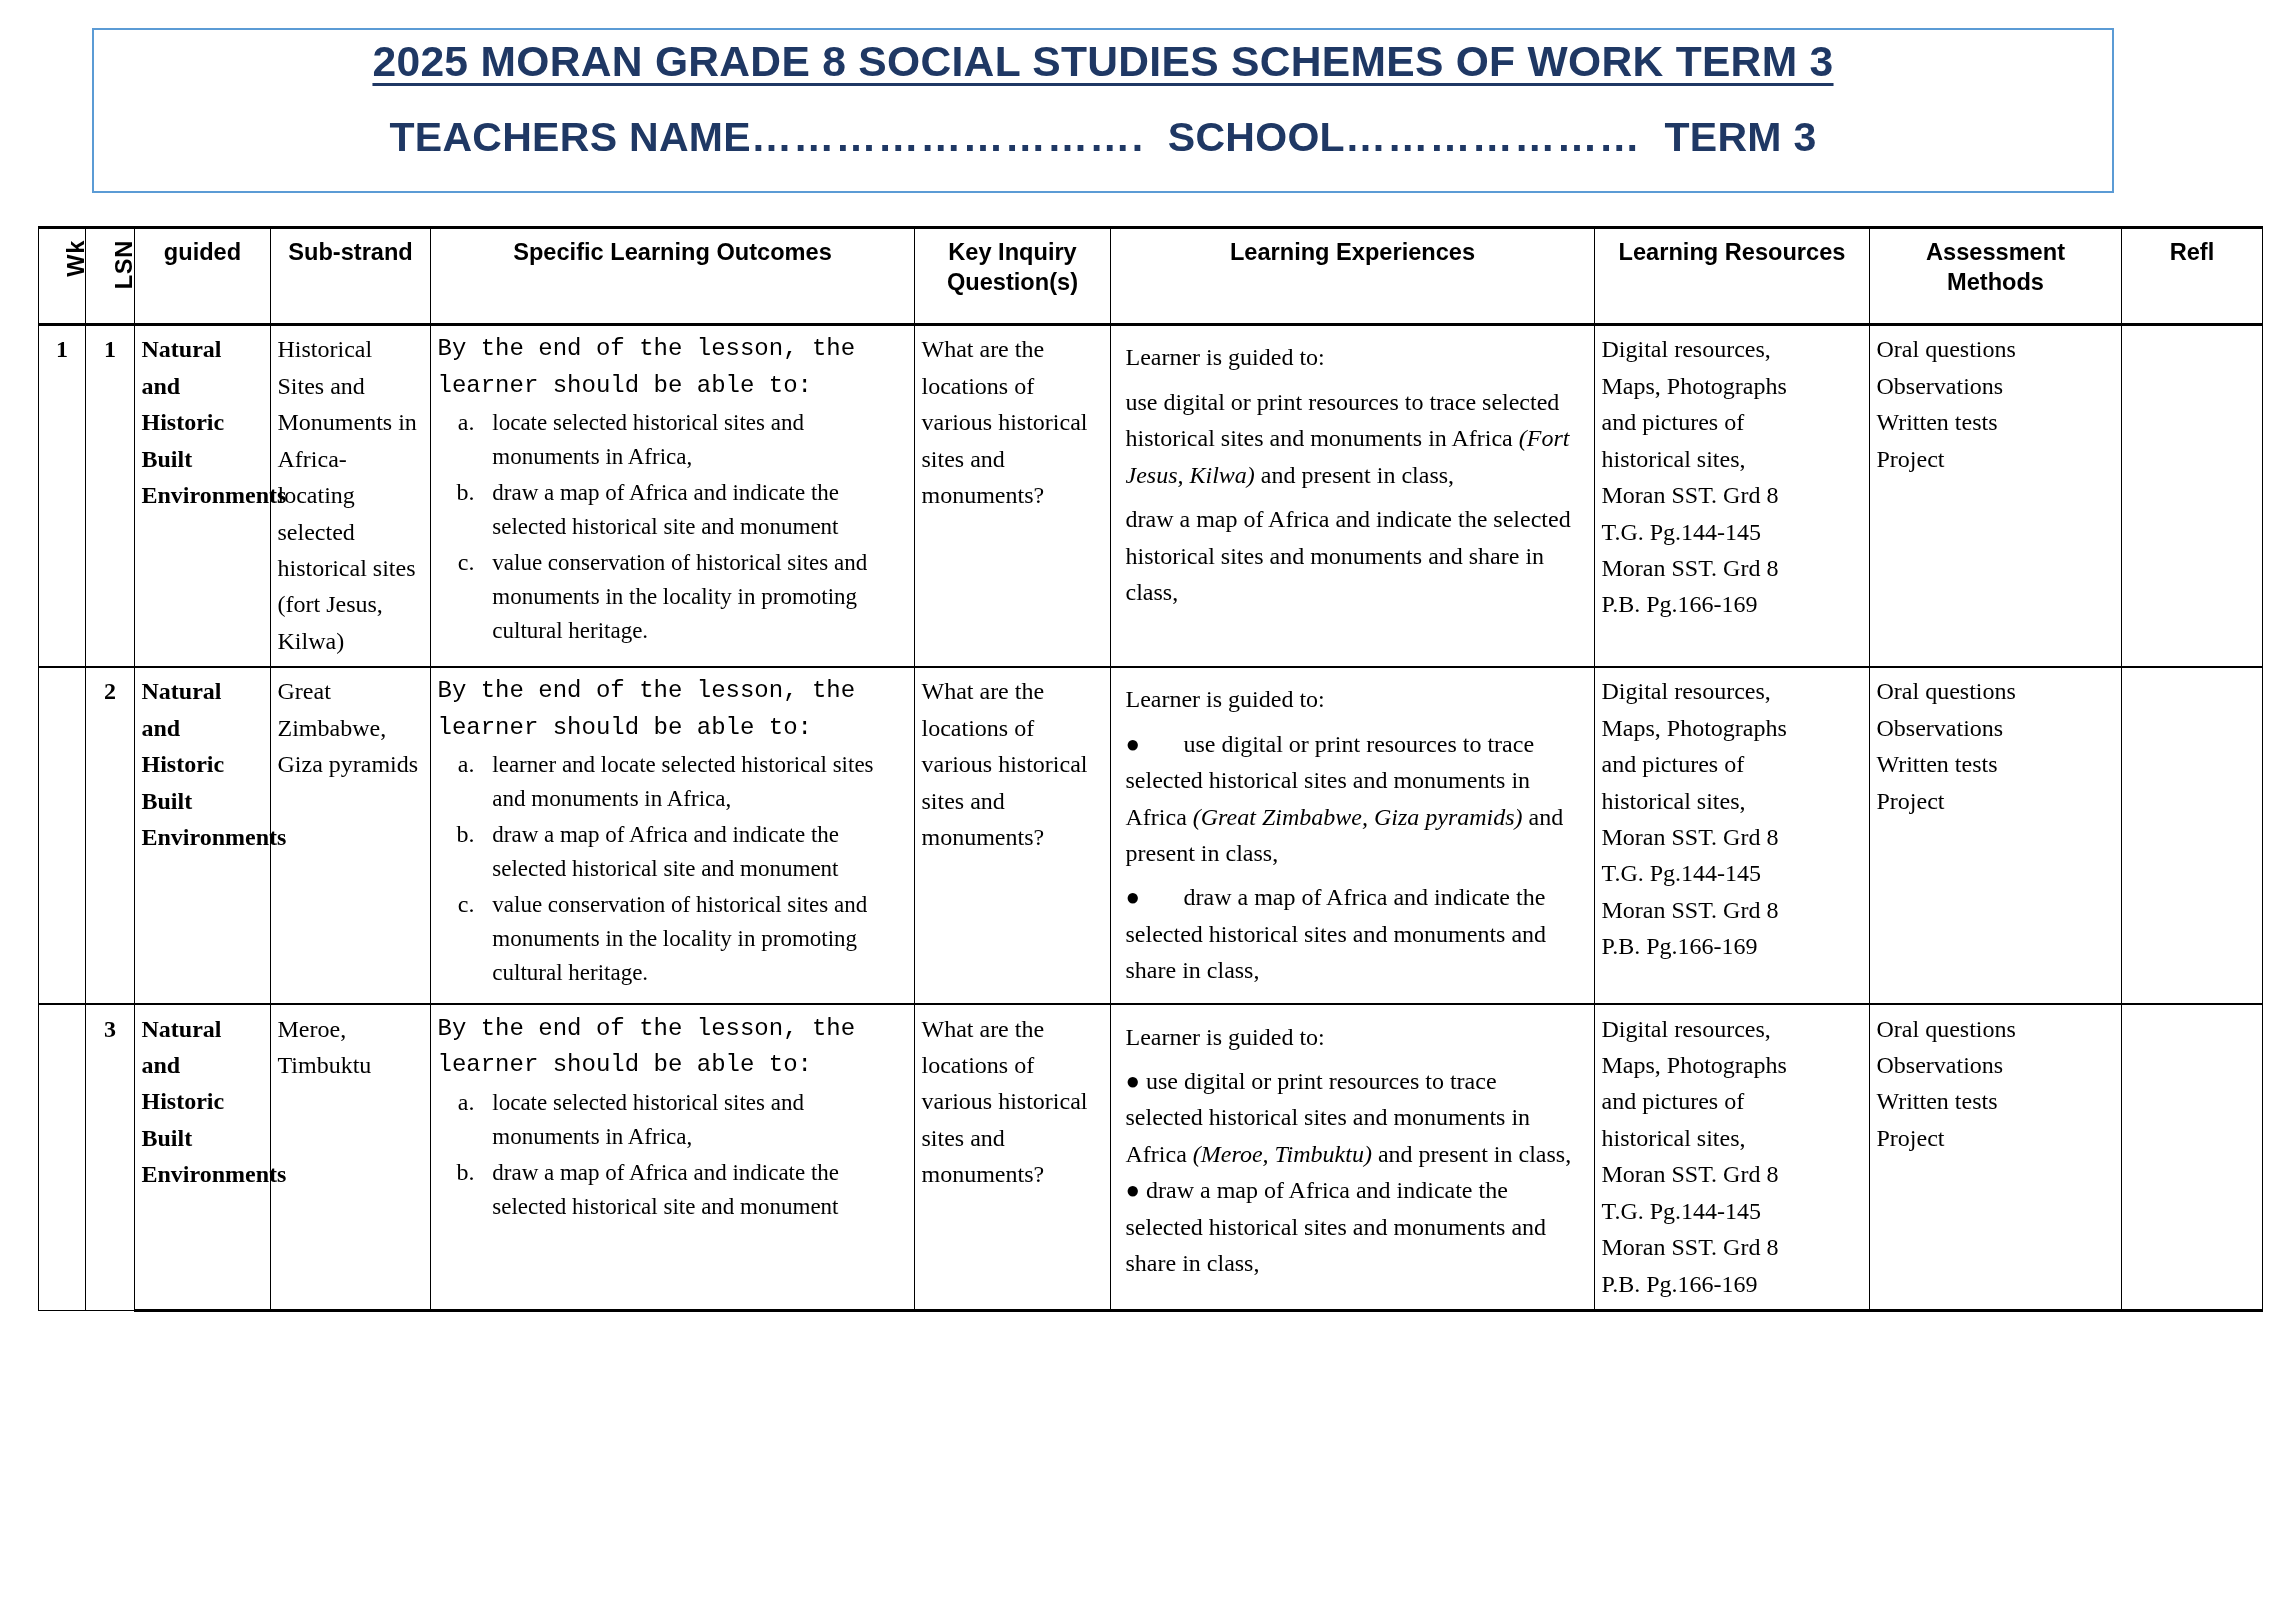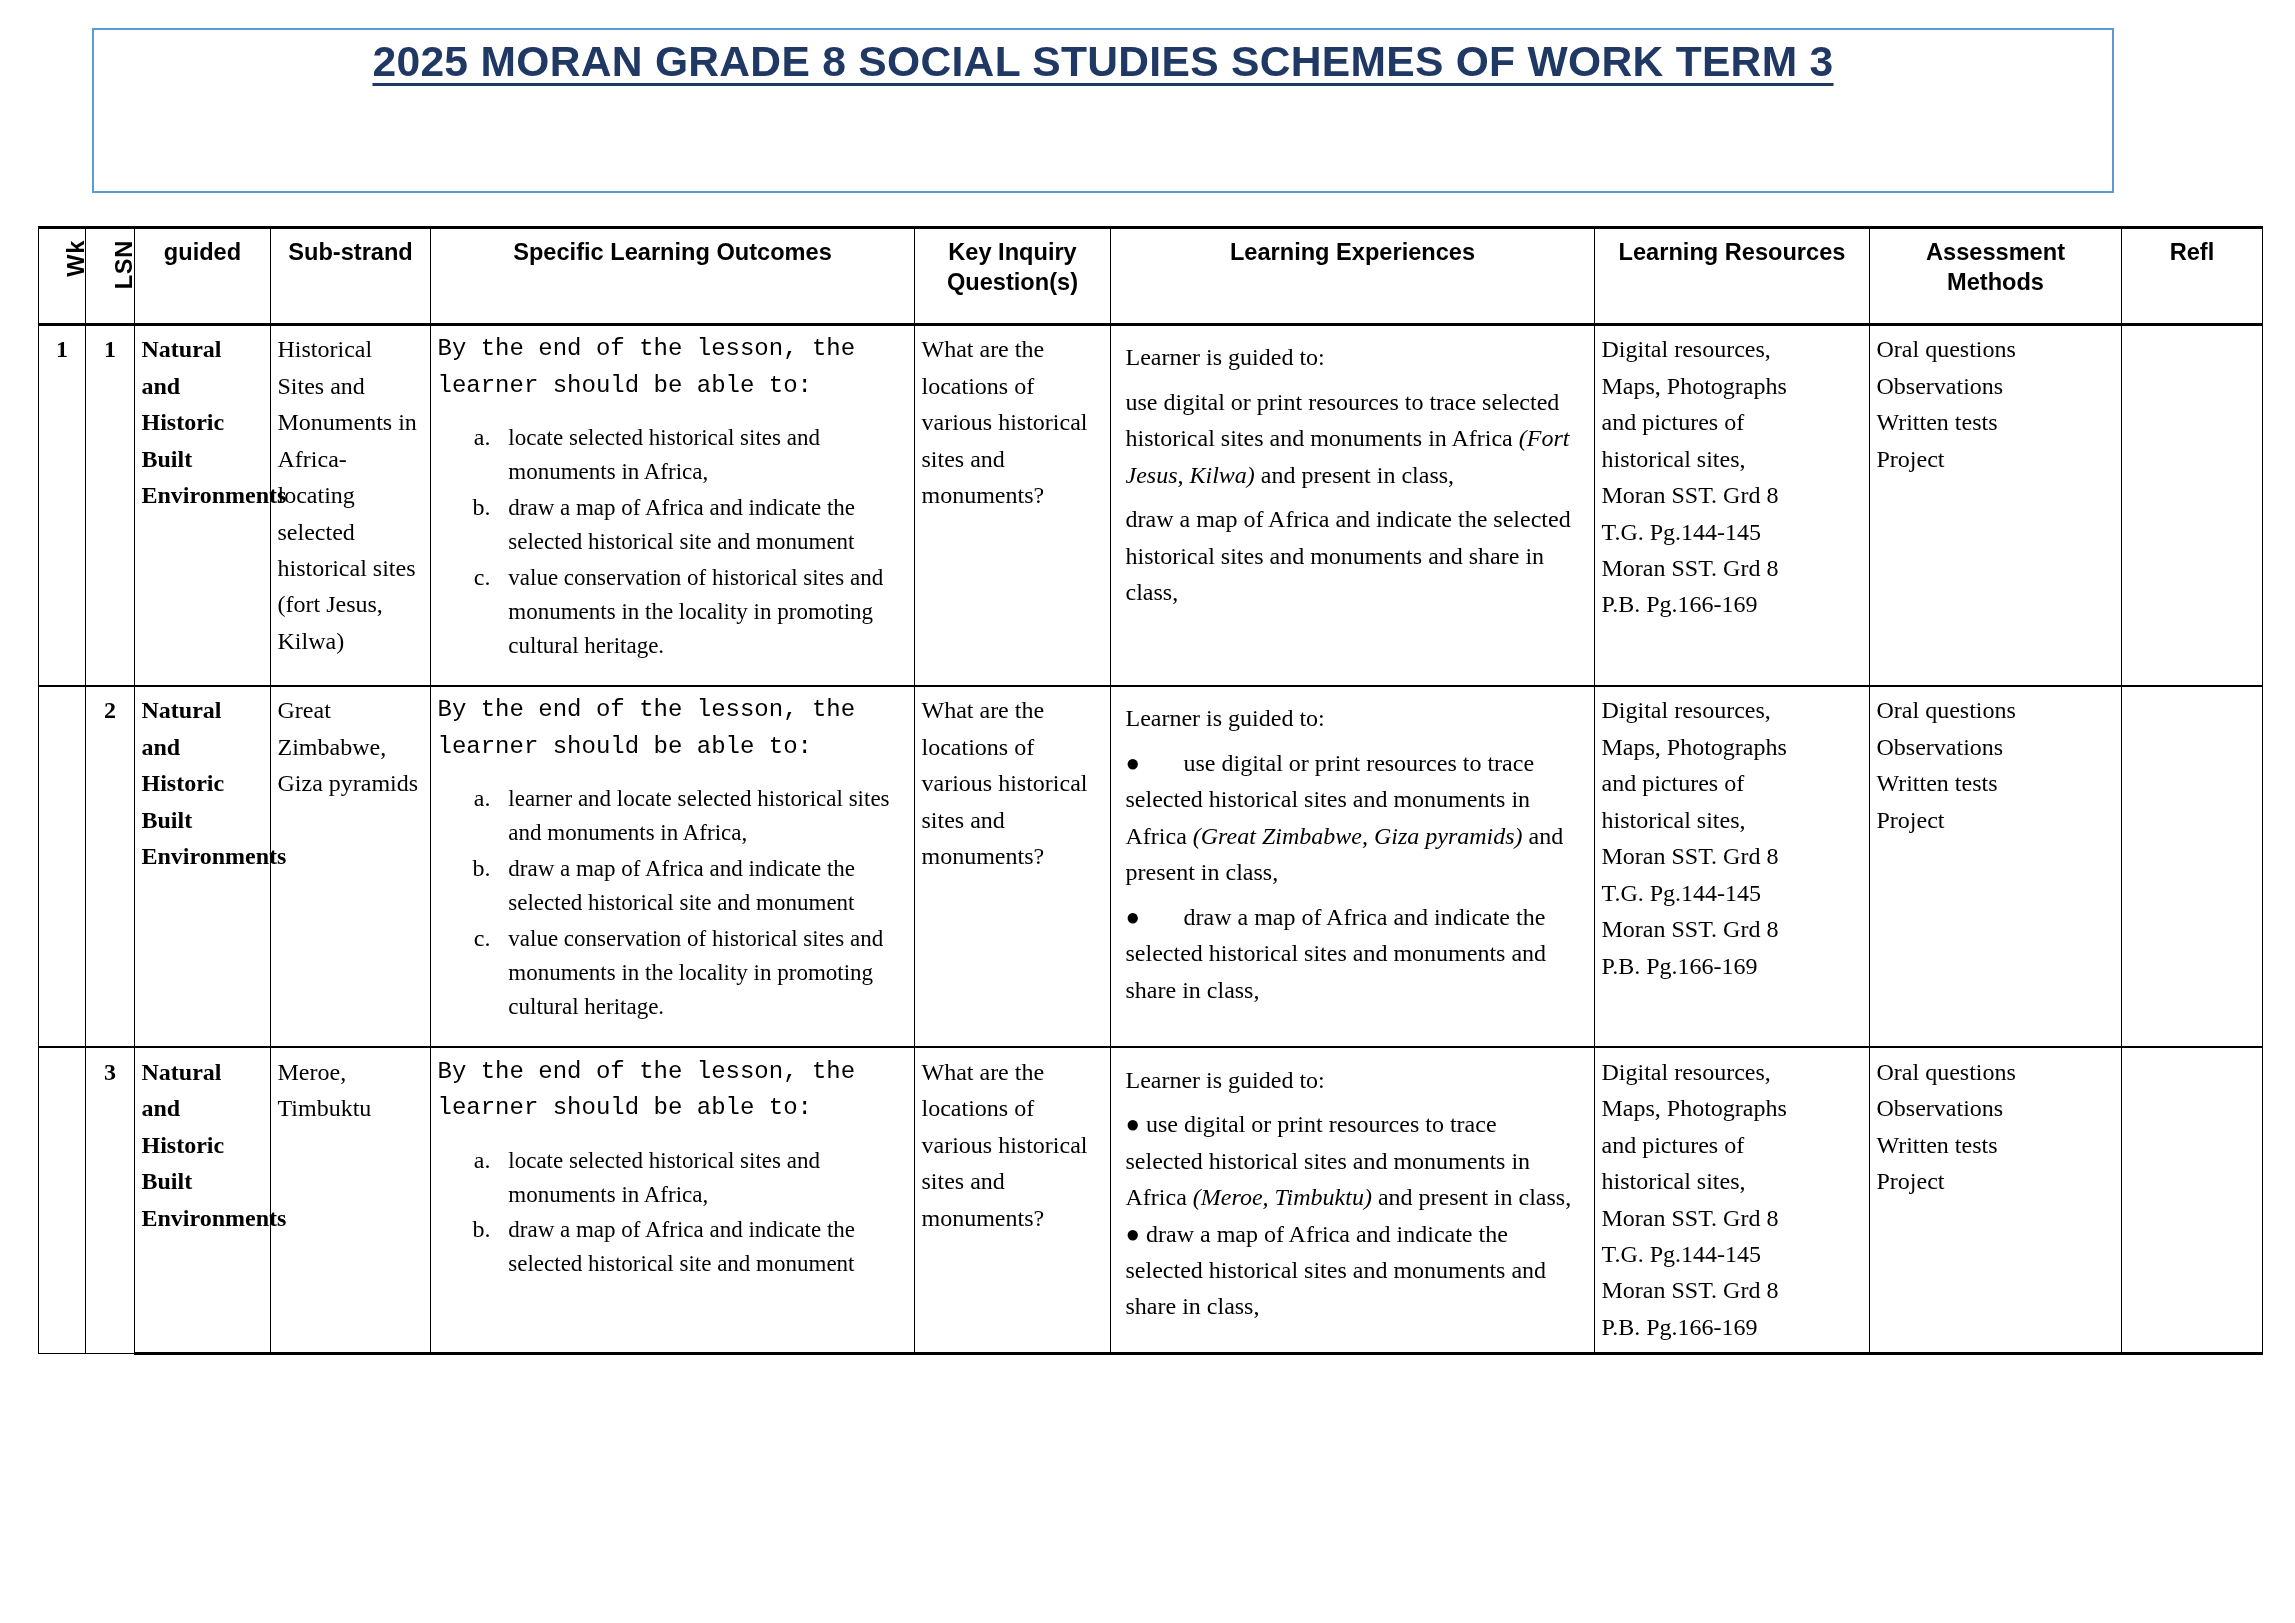--- a/index.html
+++ b/index.html
@@ -139,21 +139,21 @@
     text-align: center;
     padding-top: 7.9px;
   }
   .strand-cell {
     font-weight: bold;
     font-size: 25px;
     line-height: 1.52;
   }
   .intro { margin: 0 0 1.3px 0; font-family: Liberation Mono, monospace; }
   ol.slo-list {
-    margin: 16px;
+    margin: 0;
     padding-left: 43px;
     list-style-type: lower-alpha;
   }
   ol.slo-list li {
     padding-left: 11.8px;
     margin-bottom: 0.7px;
     font-size: 23px;
     line-height: 1.48;
   }
   ol.slo-list li::marker { font-size: 24px; }
@@ -170,20 +170,23 @@
 
   .stack-line { display: block; }
 </style>
 </head>
 <body>
 
 <div class="page">
 
   <div class="title-box">
     <div class="title-line title-line1">2025 MORAN GRADE 8 SOCIAL STUDIES SCHEMES OF WORK TERM 3</div>
+    <div class="title-line title-line2">
+      <span>TEACHERS NAME</span><span class="leader">……………………….</span>&nbsp;&nbsp;<span>SCHOOL</span><span class="leader">…………………</span>&nbsp;&nbsp;<span>TERM 3</span>
+    </div>
   </div>
 
   <table class="sow-table">
     <colgroup>
       <col class="c-wk">
         <col class="c-lsn">
         <col class="c-strand">
         <col class="c-sub">
       <col class="c-slo">
         <col class="c-kiq">

